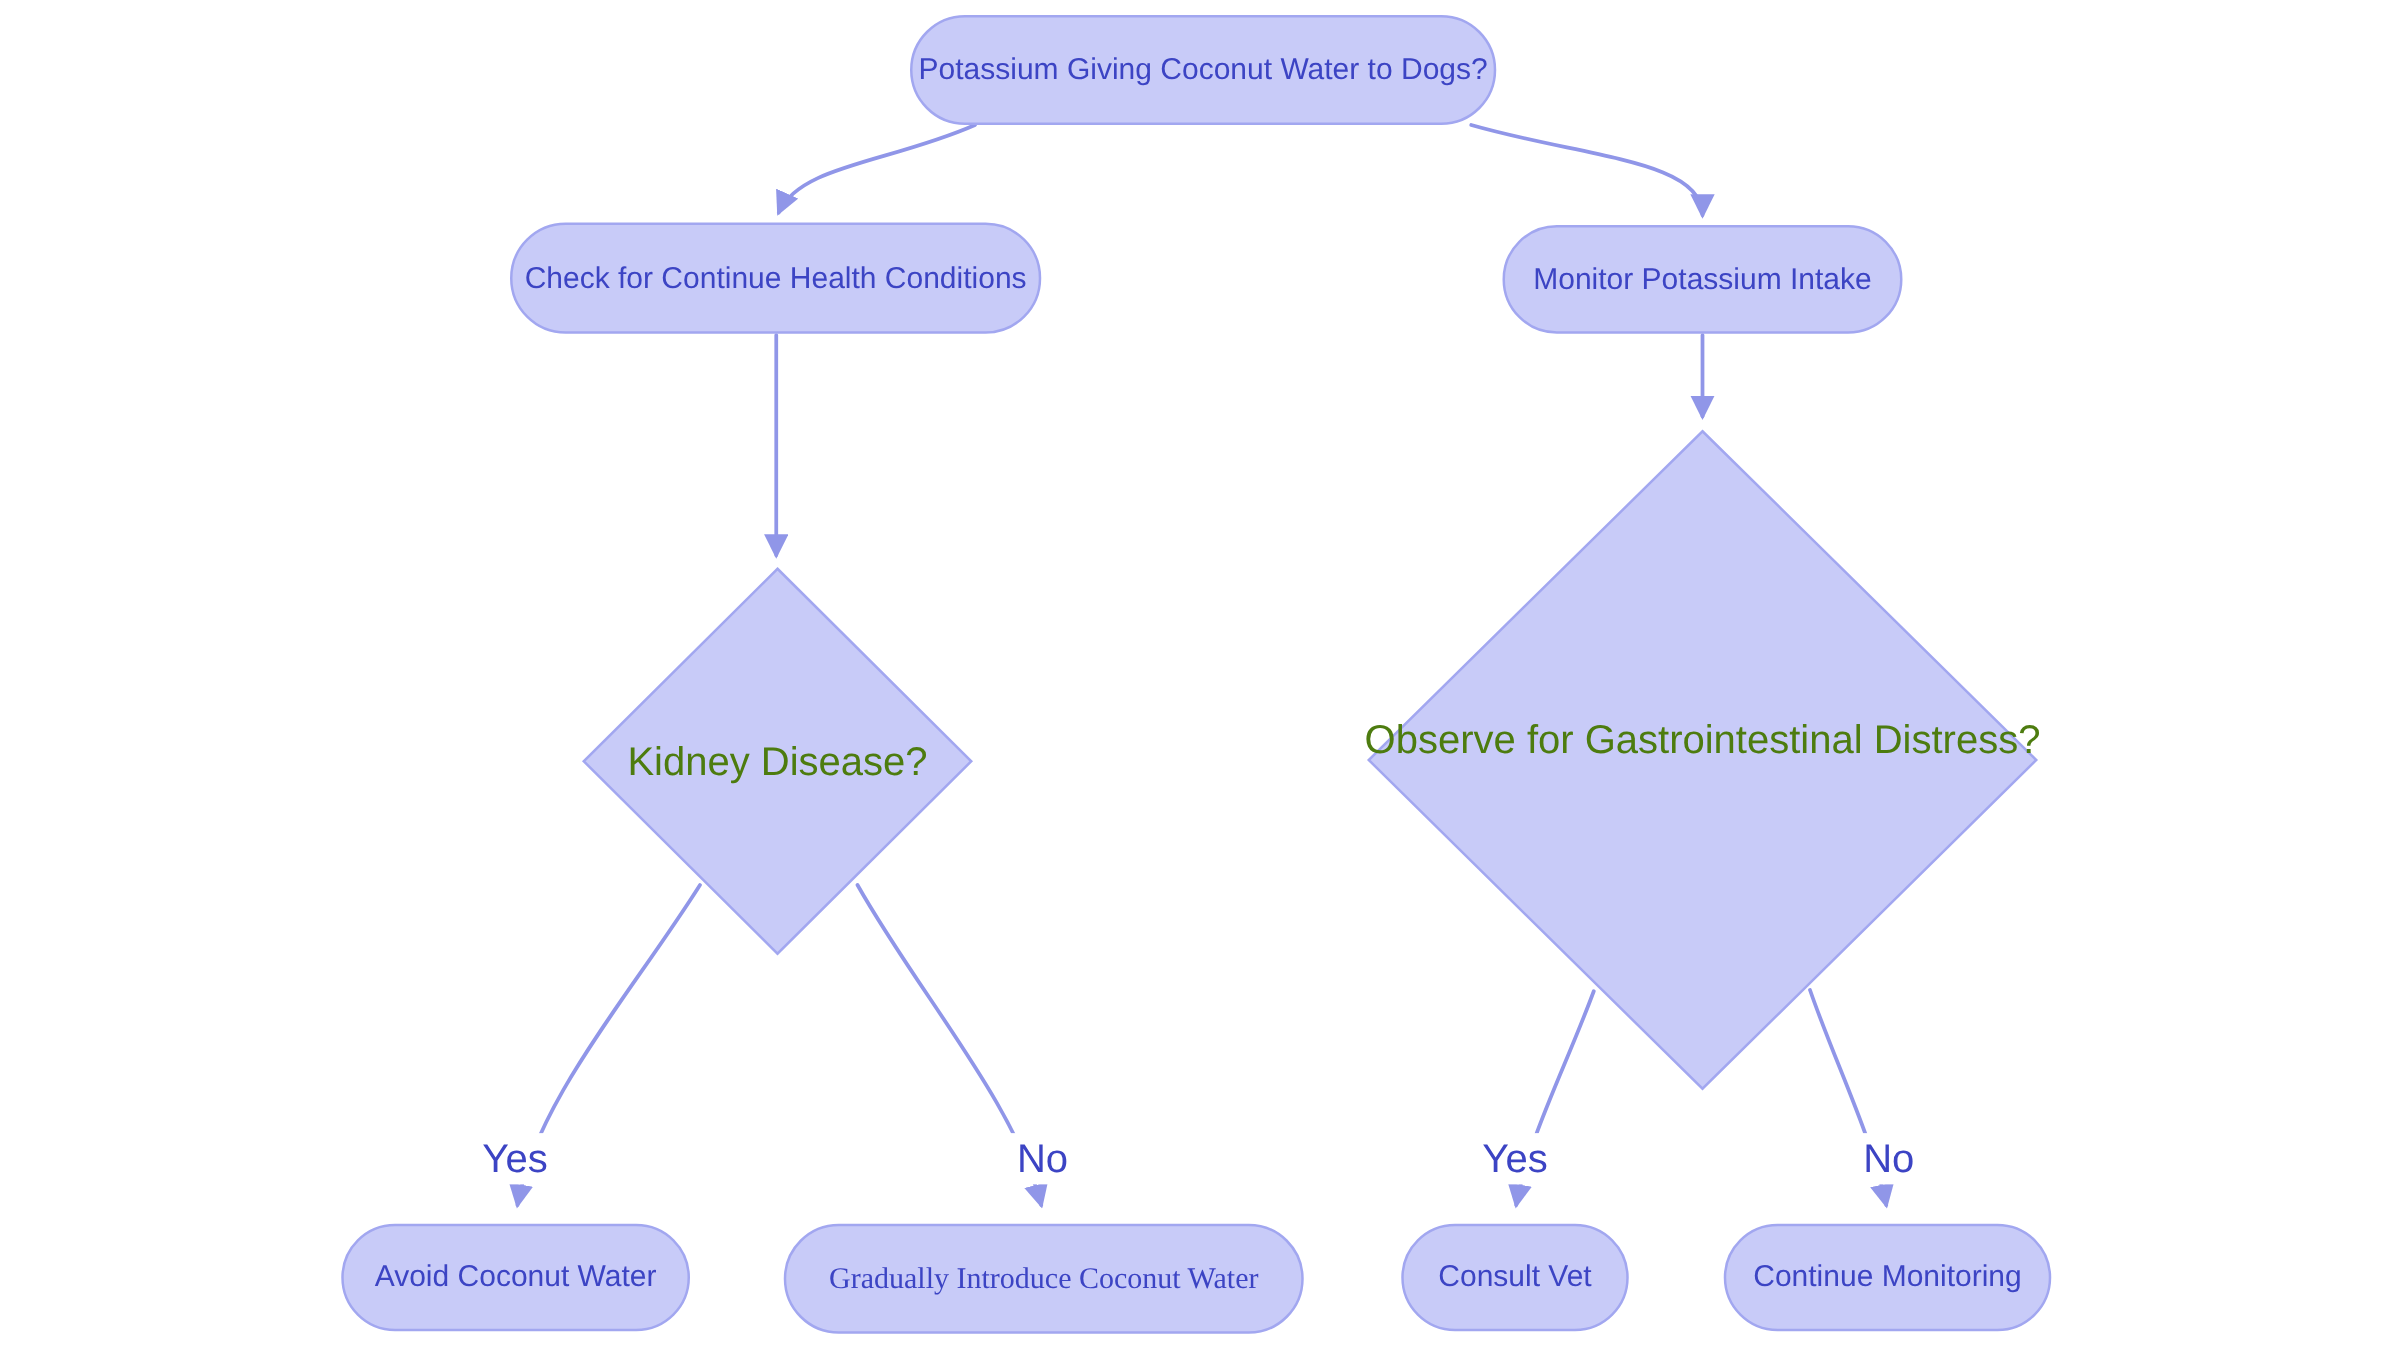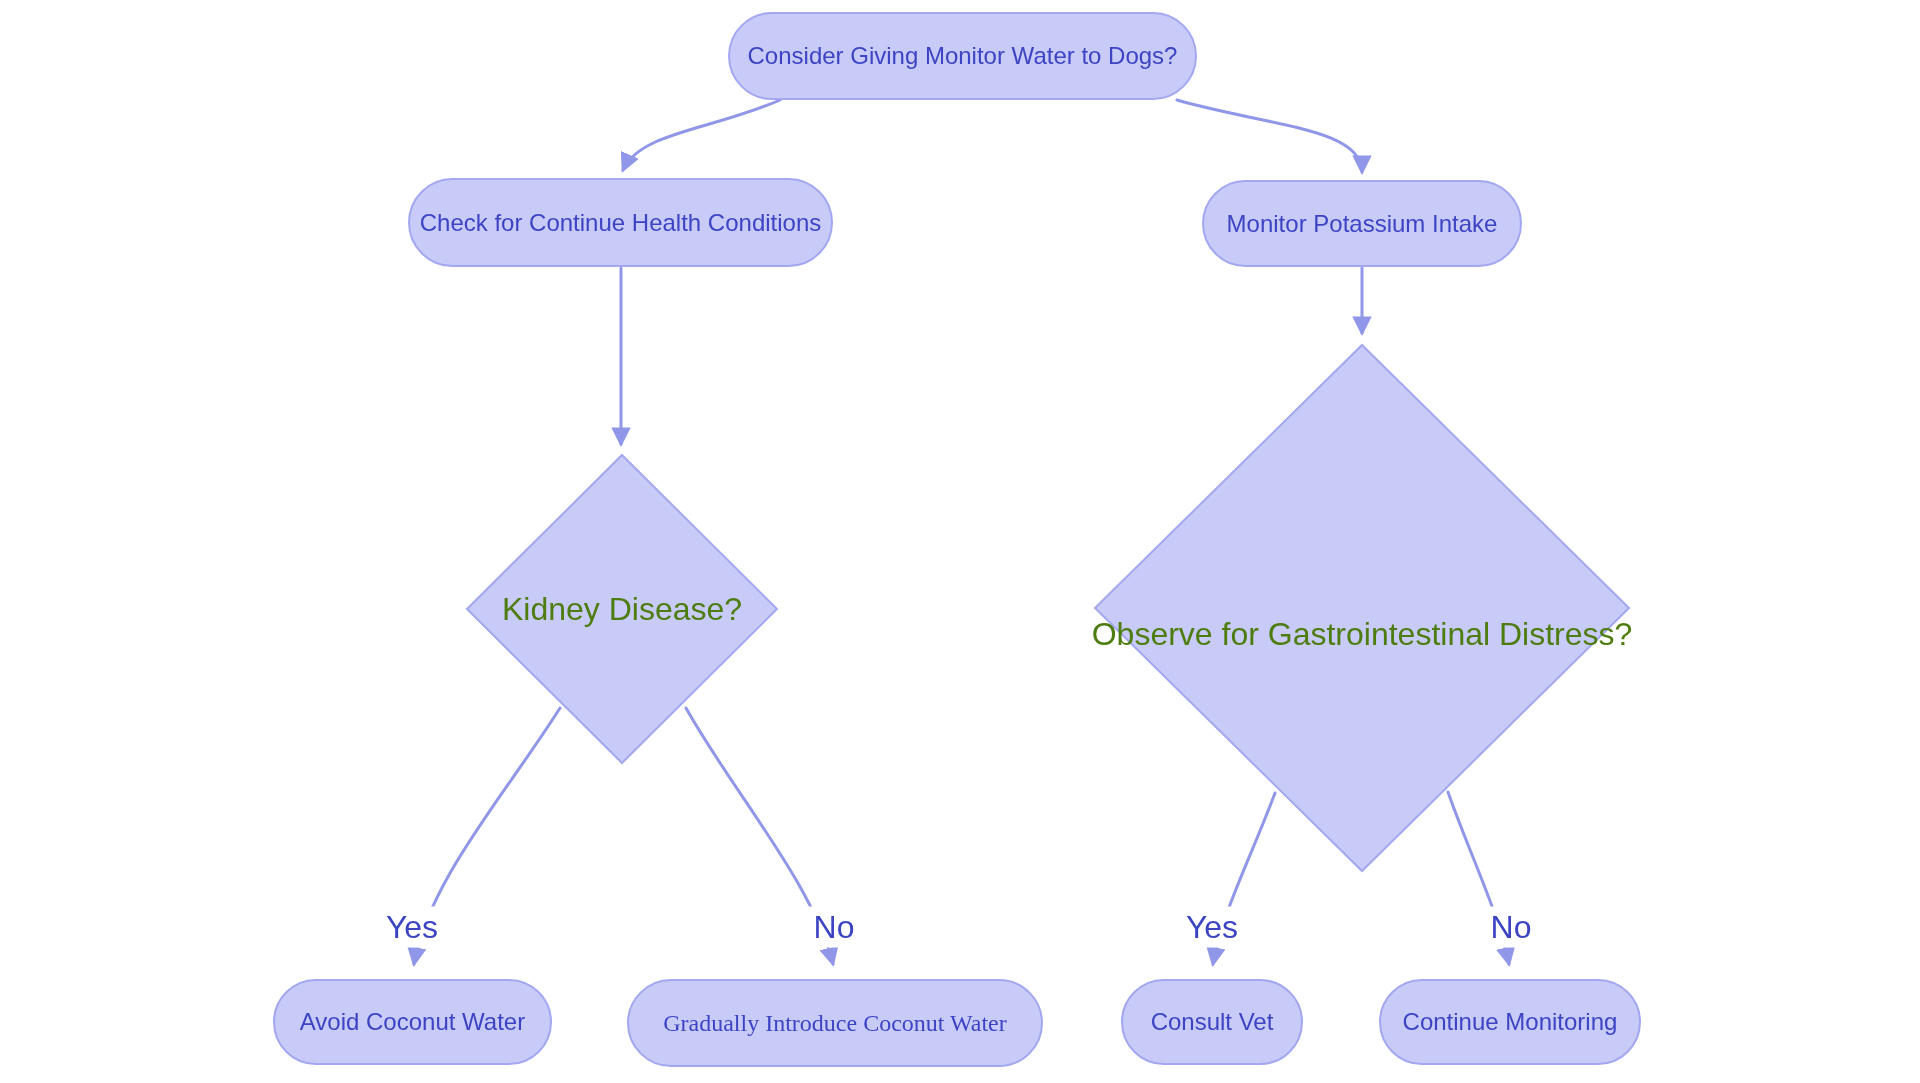--- a/index.html
+++ b/index.html
@@ -88,21 +88,21 @@
     <path class="edge" d="M 560 708 C 505 795, 428 882, 414 964" marker-end="url(#arrowhead)"></path>
     <path class="edge" d="M 686 708 C 735 795, 812 882, 833 964" marker-end="url(#arrowhead)"></path>
     <path class="edge" d="M 1275 793 C 1252 855, 1222 912, 1213 964" marker-end="url(#arrowhead)"></path>
     <path class="edge" d="M 1448 792 C 1468 850, 1498 910, 1509 964" marker-end="url(#arrowhead)"></path>
 
     <polygon class="diamond-shape" points="622,455 777,609 622,763 467,609"></polygon>
     <polygon class="diamond-shape" points="1362,345 1629,608 1362,871 1095,608"></polygon>
   </svg>
 
   <div class="node" style="left:728px; top:12px; width:469px; height:88px;">
-    <span>Consider Giving Monitor Water to Dogs?</span>
+    <span>Potassium Giving Coconut Water to Dogs?</span>
   </div>
 
   <div class="node" style="left:408px; top:178px; width:425px; height:89px;">
     <span>Check for Continue Health Conditions</span>
   </div>
 
   <div class="node" style="left:1202px; top:180px; width:320px; height:87px;">
     <span>Monitor Potassium Intake</span>
   </div>
 
@@ -119,21 +119,21 @@
   </div>
 
   <div class="node" style="left:1379px; top:979px; width:262px; height:86px;">
     <span>Continue Monitoring</span>
   </div>
 
   <div class="diamond-label" style="left:472px; top:584px; width:300px; height:50px;">
     <span>Kidney Disease?</span>
   </div>
 
-  <div class="diamond-label" style="left:1112px; top:609px; width:500px; height:50px;text-align:center;">
+  <div class="diamond-label" style="left:1112px; top:566px; width:500px; height:50px;text-align:center;">
     <span>Observe for Gastrointestinal Distress?</span>
   </div>
 
   <div class="edge-label" style="left:412px; top:927px;">Yes</div>
   <div class="edge-label" style="left:834px; top:927px;">No</div>
   <div class="edge-label" style="left:1212px; top:927px;">Yes</div>
   <div class="edge-label" style="left:1511px; top:927px;">No</div>
 
 </div>
 

